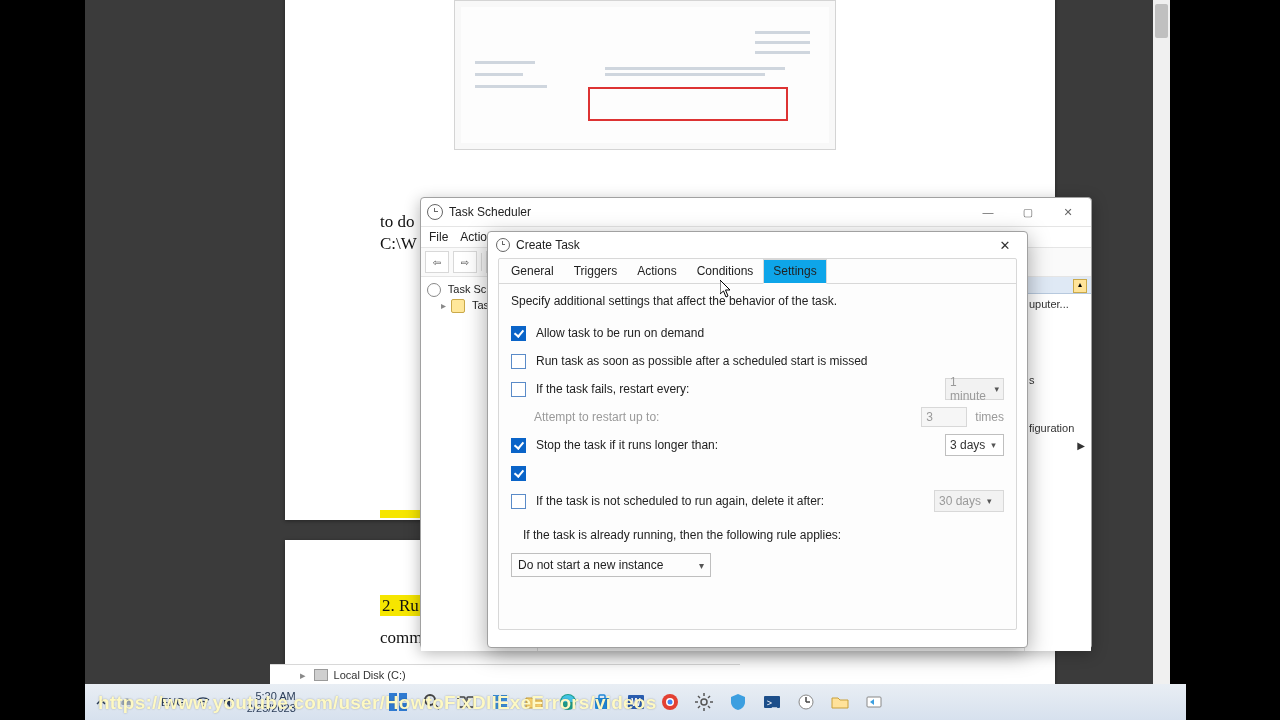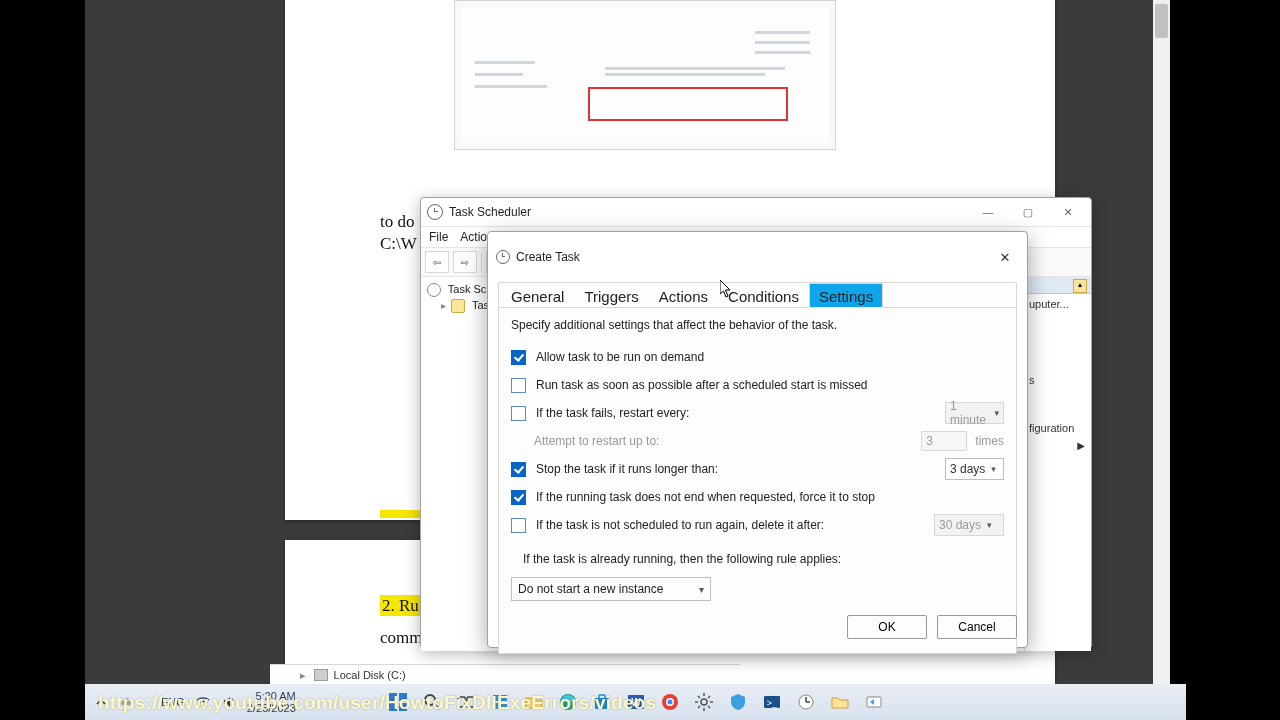--- a/index.html
+++ b/index.html
@@ -44,30 +44,30 @@
   .ts-main { flex:1; background:#fff; }
   .side-panel { width:66px; border-left:1px solid #e0e0e0; background:#fff; position:relative; }
   .side-panel .sp-head { height:16px; background:#dfe9f5; border-bottom:1px solid #b7c9de; position:relative; }
   .side-panel .sp-head .collapse { position:absolute; right:4px; top:2px; width:12px; height:12px; background:#ffe499; border:1px solid #caa94a; font-size:8px; line-height:10px; text-align:center; }
   .side-panel .sp-item { font-size:11px; color:#333; padding:4px; white-space:nowrap; overflow:hidden; text-overflow:ellipsis; }
   .side-panel .sp-spacer { height:56px; }
   .side-panel .sp-arrow { font-size:10px; color:#333; text-align:right; padding:2px 6px; }
 
   
   .win-ct { position:absolute; left:487px; top:231px; width:539px; height:415px; background:#fff; border:1px solid #a1a1a1; border-radius:4px; box-shadow:0 6px 22px rgba(0,0,0,.35); }
-  .ct-titlebar { height:26px; display:flex; align-items:center; padding:12px 8px; }
+  .ct-titlebar { height:26px; display:flex; align-items:center; padding:0 8px; }
   .ct-title-icon { width:12px; height:12px; border:1px solid #666; border-radius:50%; margin-right:6px; position:relative; }
   .ct-title-icon::after { content:""; position:absolute; left:5px; top:2px; width:1px; height:4px; background:#666; }
   .ct-title-icon::before { content:""; position:absolute; left:5px; top:5px; width:3px; height:1px; background:#666; }
   .ct-title-text { font-size:12px; color:#222; flex:1; }
   .ct-close { width:28px; height:20px; display:flex; align-items:center; justify-content:center; color:#333; font-size:13px; }
 
   .ct-body { margin:0 10px 10px 10px; border:1px solid #d8d8d8; border-radius:2px; height:370px; position:relative; background:#fdfdfd; }
 
-  .tabs { display:flex; height:24px; border-bottom:1px solid #d8d8d8; font-size:15px;text-align:center; }
+  .tabs { display:flex; height:24px; border-bottom:1px solid #d8d8d8; font-size:12px;text-align:center; }
   .tab { padding:4px 9px; color:#222; border-right:0; background:#fdfdfd; }
   .tab.active { border:1px solid #d8d8d8; border-bottom:1px solid #fdfdfd; margin-bottom:-1px; background:#0ea5e9; }
   .tab:not(.active) { border:1px solid transparent; }
   .tab:first-child { margin-left:2px; }
 
   .settings-panel { padding:10px 12px 6px 12px; font-size:12px; color:#222; position:relative; height:calc(100% - 24px); box-sizing:border-box; }
   .desc { margin-bottom:14px; }
   .row { display:flex; align-items:center; min-height:22px; margin:6px 0; }
   .row .chk { width:13px; height:13px; margin-right:10px; border:1px solid #5a8bc8; background:#fff; display:inline-flex; align-items:center; justify-content:center; }
   .row .chk.checked { background:#0a64c8; border-color:#0a64c8; }
@@ -247,21 +247,20 @@
           <span class="chk checked"></span>
           <span class="label">Stop the task if it runs longer than:</span>
           <span class="combo" style="width:49px;">
             <span>3 days</span>
               <span class="caret">▾</span>
           </span>
         </div>
 
         <div class="row">
           <span class="chk checked"></span>
-          <span class="label">If the running task does not end when requested, force it to stop</span>
         </div>
 
         <div class="row">
           <span class="chk"></span>
           <span class="label">If the task is not scheduled to run again, delete it after:</span>
           <span class="combo disabled" style="width:60px; position:absolute; right:12px;">
             <span>30 days</span>
               <span class="caret">▾</span>
           </span>
         </div>
@@ -270,24 +269,20 @@
           <span class="label">If the task is already running, then the following rule applies:</span>
         </div>
 
         <div class="full-combo">
           <span>Do not start a new instance</span>
           <span class="caret">▾</span>
         </div>
       </div>
     </div>
 
-    <div class="btn-bar">
-      <div class="btn">OK</div>
-      <div class="btn">Cancel</div>
-    </div>
   </div>
 
   <div class="cursor">
     <svg viewBox="0 0 12 18">
         <path d="M0 0 L0 14 L3.5 11 L6 17 L8 16 L5.5 10 L10 10 Z" fill="#fff" stroke="#000" stroke-width="1"></path>
       </svg>
   </div>
 
   <div class="taskbar">
     <div class="taskbar-center">

